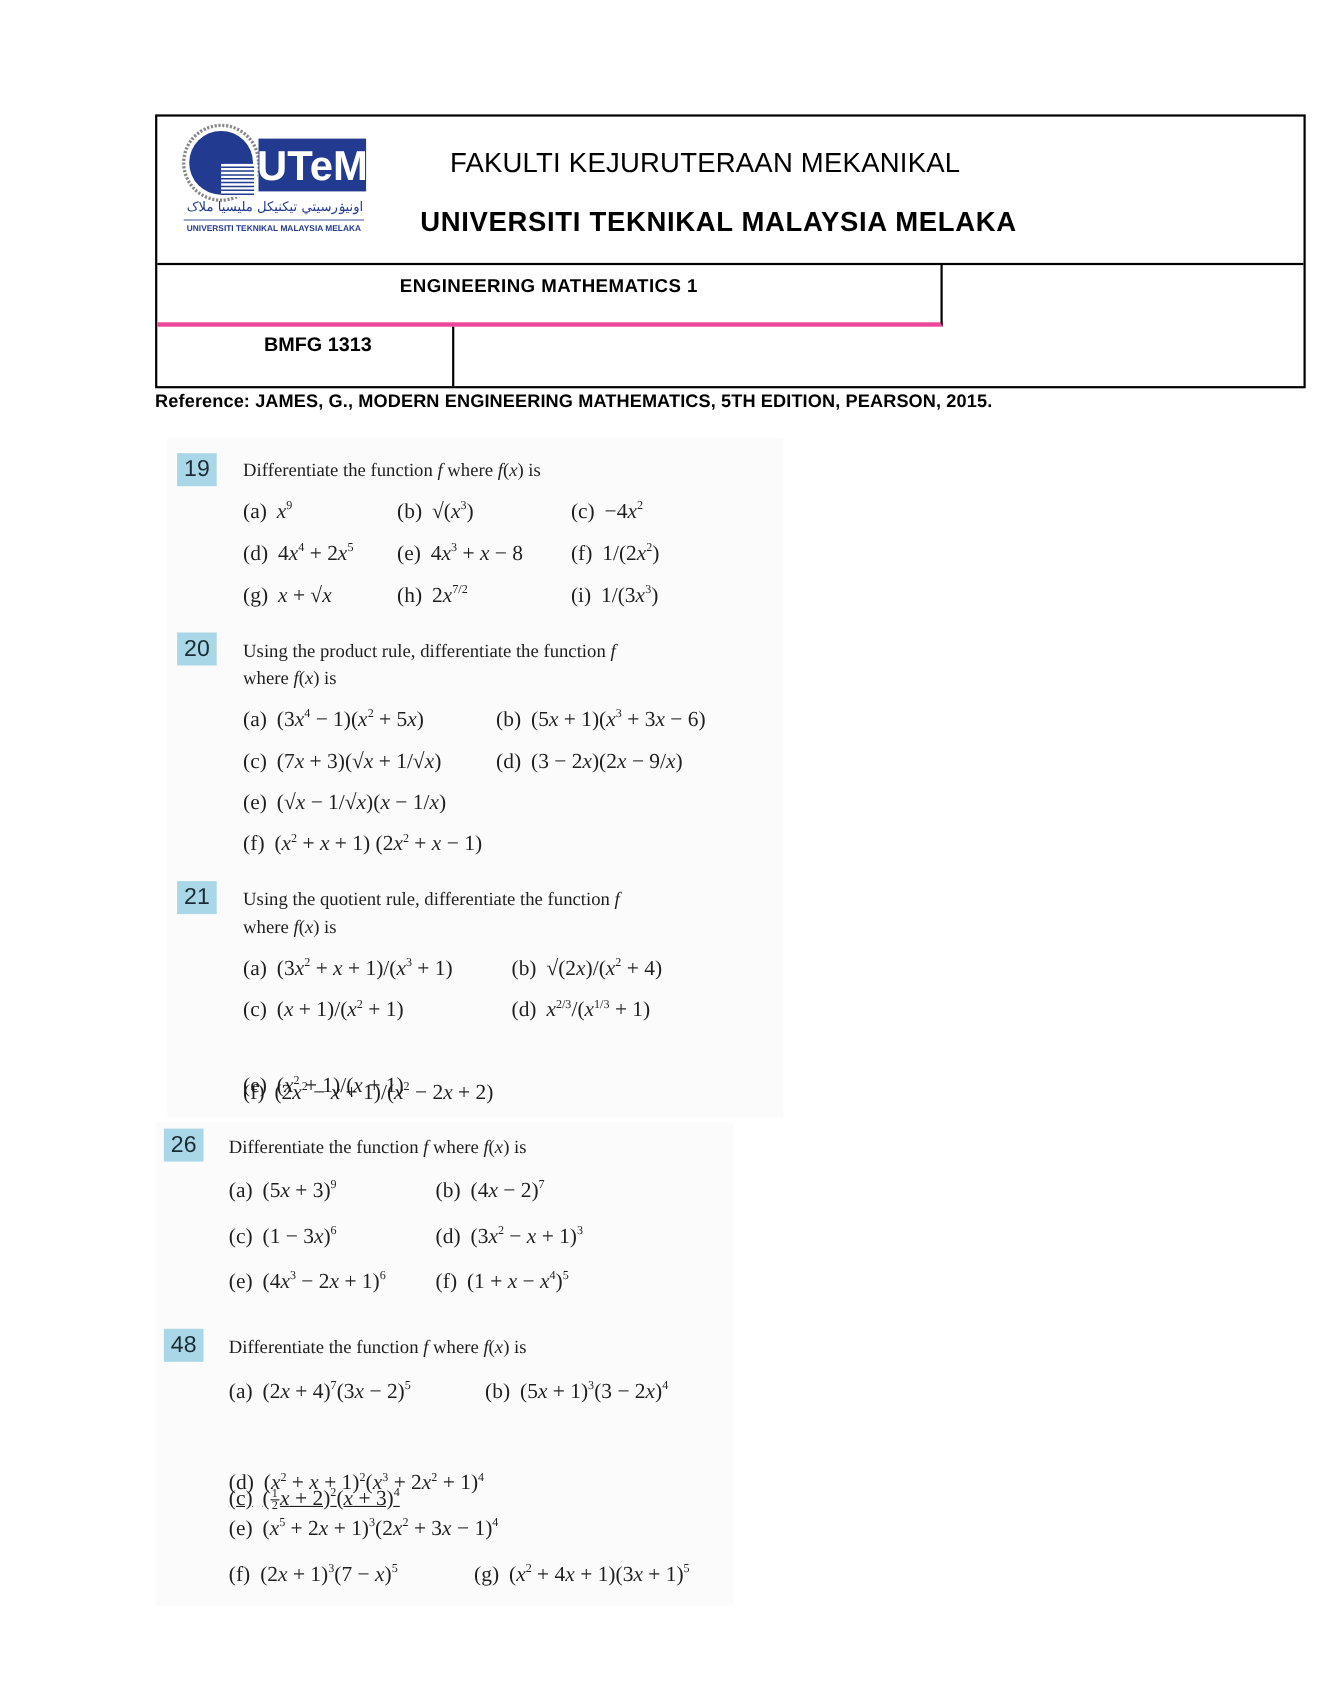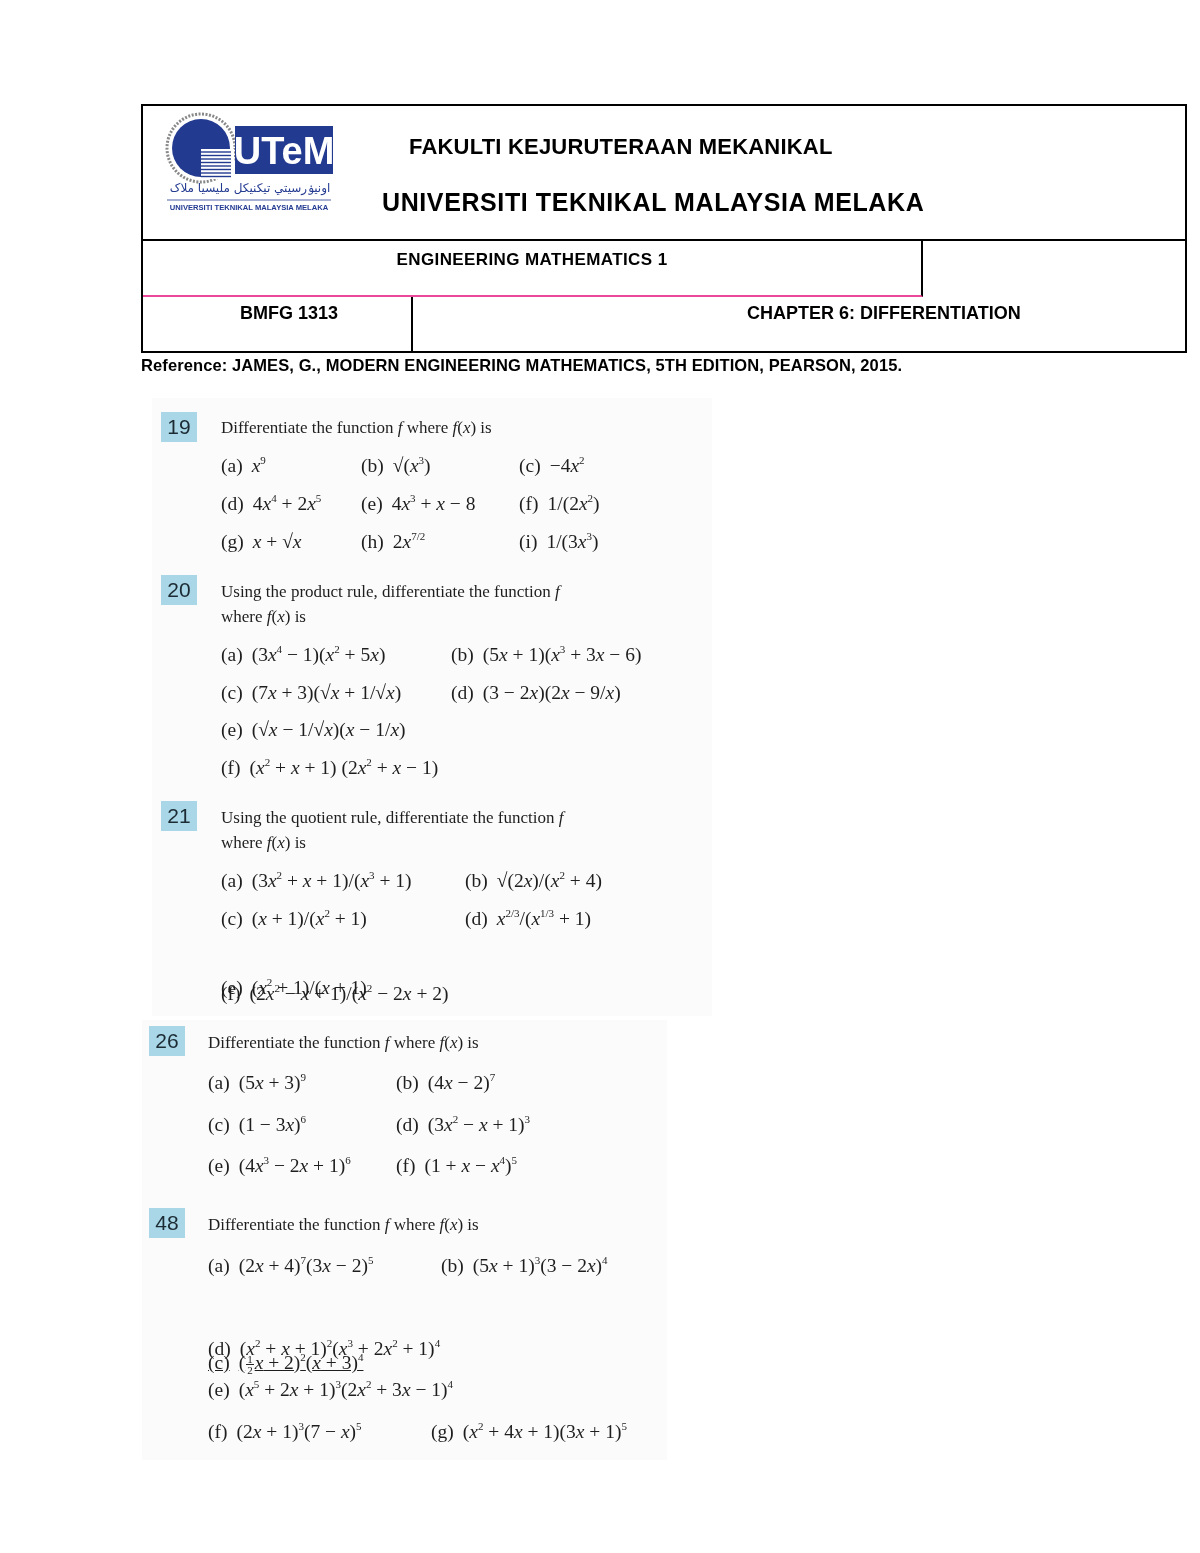--- a/index.html
+++ b/index.html
@@ -3,24 +3,24 @@
   <meta charset="utf-8">
   <style>
     * { box-sizing: border-box; margin: 0; padding: 0; }
     html, body { width: 1200px; height: 1553px; background: #ffffff; }
     body { position: relative; font-family: "Liberation Sans", sans-serif; color: #000; overflow: hidden; }
 
     
     .hdr { position: absolute; left: 141px; top: 104px; width: 1046px; height: 249px; border: 2px solid #000; }
     .hdr-top { position: absolute; left: 0; top: 0; width: 1042px; height: 135px; border-bottom: 2px solid #000; }
     .logo { position: absolute; left: 22px; top: 6px; width: 168px; height: 104px; }
-    .title1 { position: absolute; left: 266px; top: 28px; font-size: 22px; font-weight: bold; letter-spacing: 0.2px; white-space: nowrap; }
+    .title1 { position: absolute; left: 266px; top: 28px; font-size: 25px; font-weight: normal; letter-spacing: 0.2px; white-space: nowrap; }
     .title2 { position: absolute; left: 239px; top: 82px; font-size: 25px; font-weight: bold; letter-spacing: 0.6px; white-space: nowrap; }
 
-    .row2 { position: absolute; left: 0; top: 135px; width: 780px; height: 56px; border-bottom: 2px solid #ec4899; border-right: 2px solid #000; }
+    .row2 { position: absolute; left: 0; top: 135px; width: 714px; height: 56px; border-bottom: 4px solid #ec4899; border-right: 2px solid #000; }
     .row2 span { position: absolute; left: 0; right: 0; top: 9px; text-align: center; font-size: 17px; font-weight: bold; letter-spacing: 0.4px; }
     .row3 { position: absolute; left: 0; top: 191px; width: 1060px; height: 54px; border-right: 4px solid #eab308; margin-left: 24px; }
     .cell { position: absolute; top: 0; height: 54px; }
     .cell span { position: absolute; left: 0; right: 0; top: 6px; text-align: center; font-size: 18px; font-weight: bold; white-space: nowrap; }
     .c1 { left: 0; width: 246px; border-right: 2px solid #000; }
     .c2 { left: 246px; width: 320px; border-right: 2px solid #000; }
     .c3 { left: 566px; width: 336px; }
     .c3 span { text-align: left; padding-left: 14px; }
 
     .ref { position: absolute; left: 141px; top: 356px; font-size: 16.5px; font-weight: bold; white-space: nowrap; letter-spacing: 0.1px; }
@@ -68,23 +68,20 @@
     </svg>
     <div class="title1">FAKULTI KEJURUTERAAN MEKANIKAL</div>
     <div class="title2">UNIVERSITI TEKNIKAL MALAYSIA MELAKA</div>
   </div>
   <div class="row2">
     <span>ENGINEERING MATHEMATICS 1</span>
   </div>
   <div class="row3">
     <div class="cell c1">
         <span>BMFG 1313</span>
-      </div>
-    <div class="cell c3">
-        <span>CHAPTER 6: DIFFERENTIATION</span>
       </div>
   </div>
 </div>
 
 <div class="ref">Reference: JAMES, G., MODERN ENGINEERING MATHEMATICS, 5TH EDITION, PEARSON, 2015.</div>
 
 <div class="scan scanA"></div>
 <div class="scan scanB"></div>
 
 <div class="prob" style="left:0;top:0;">

